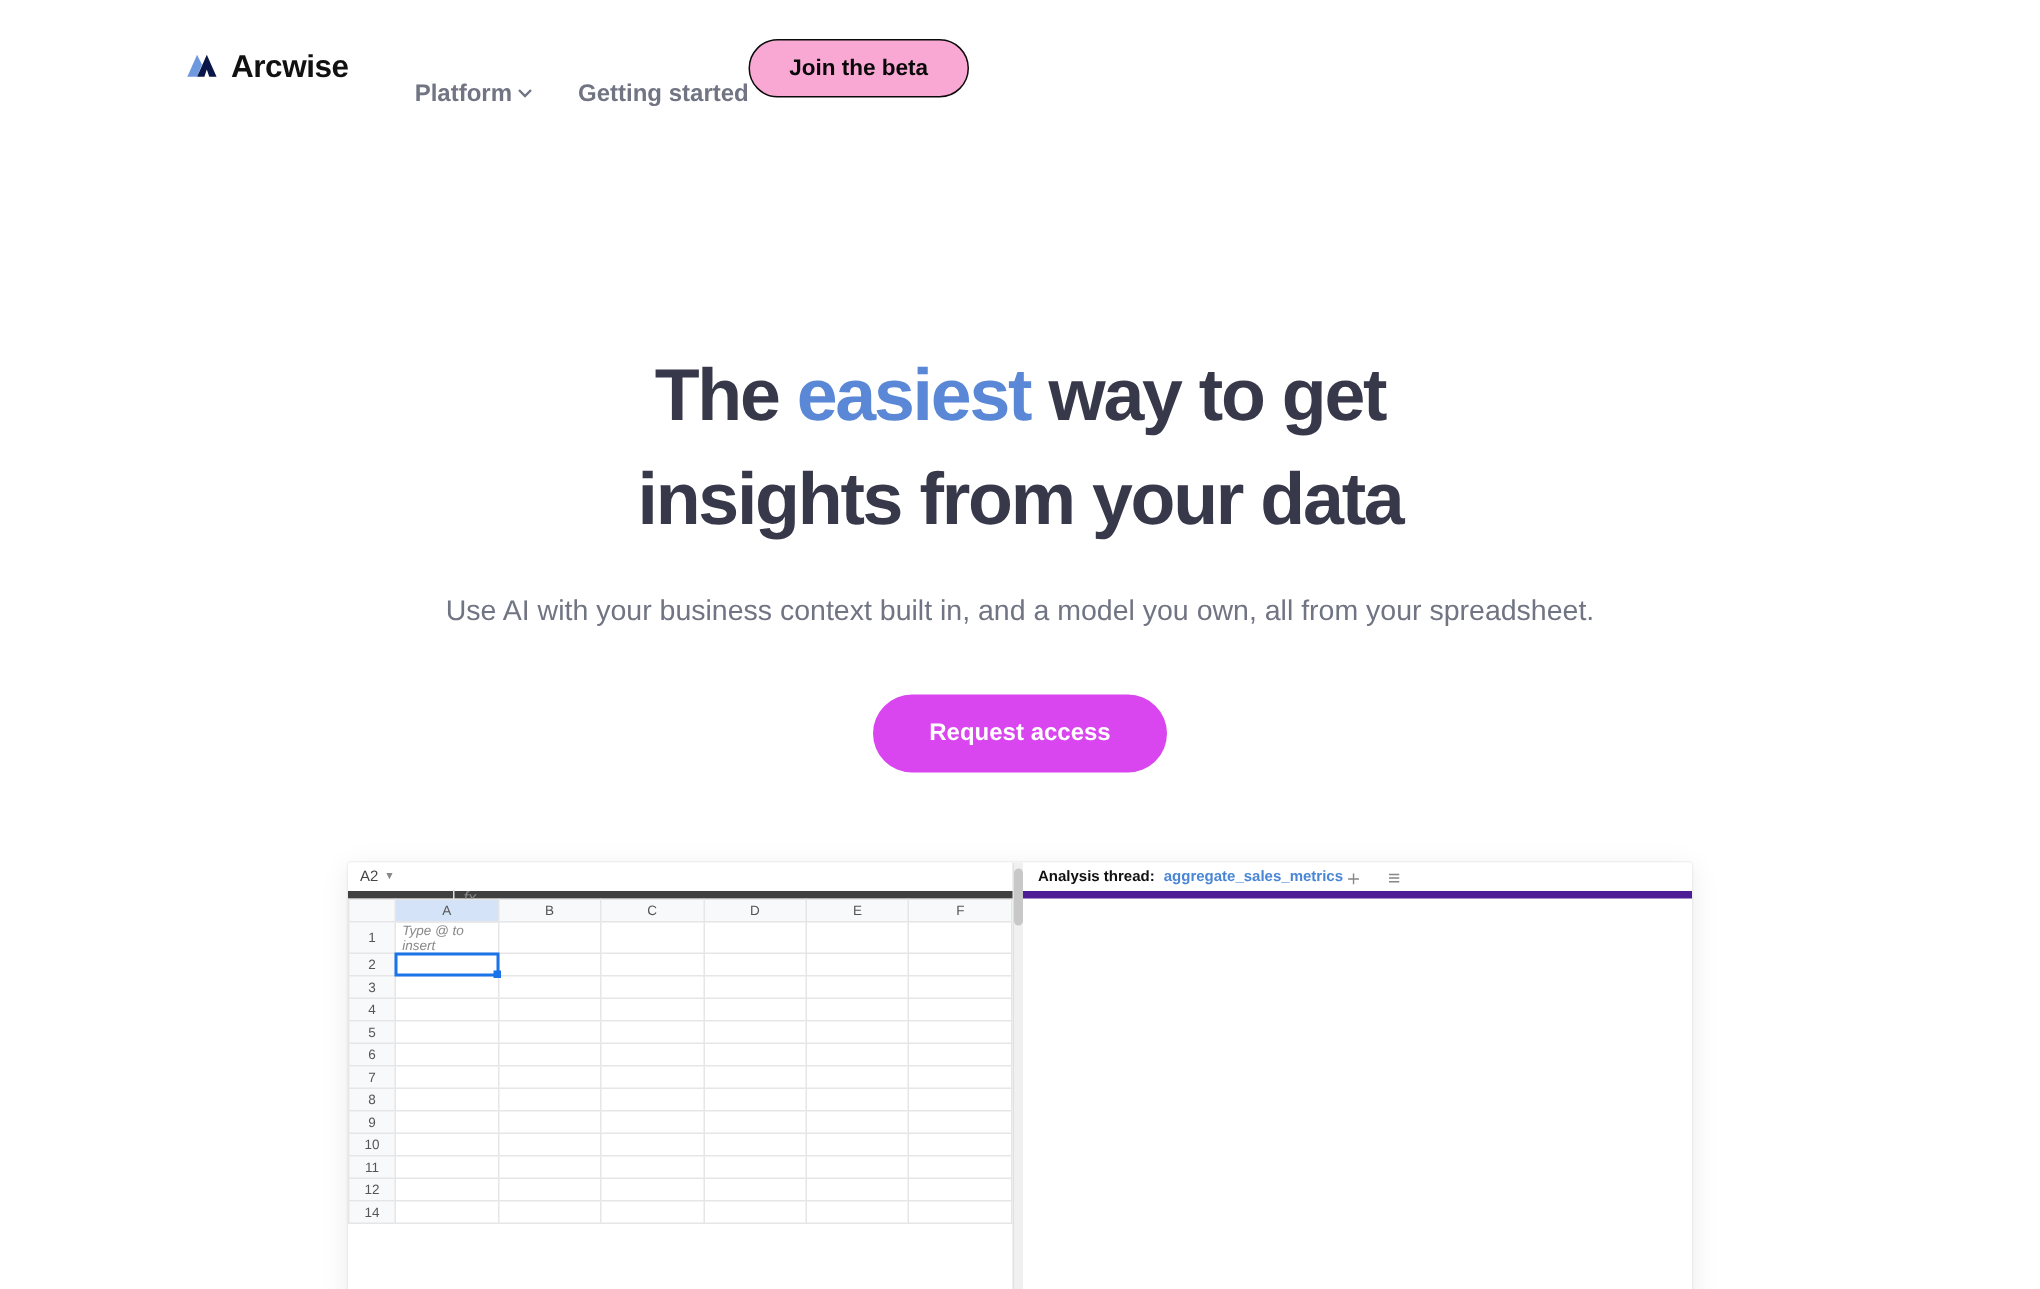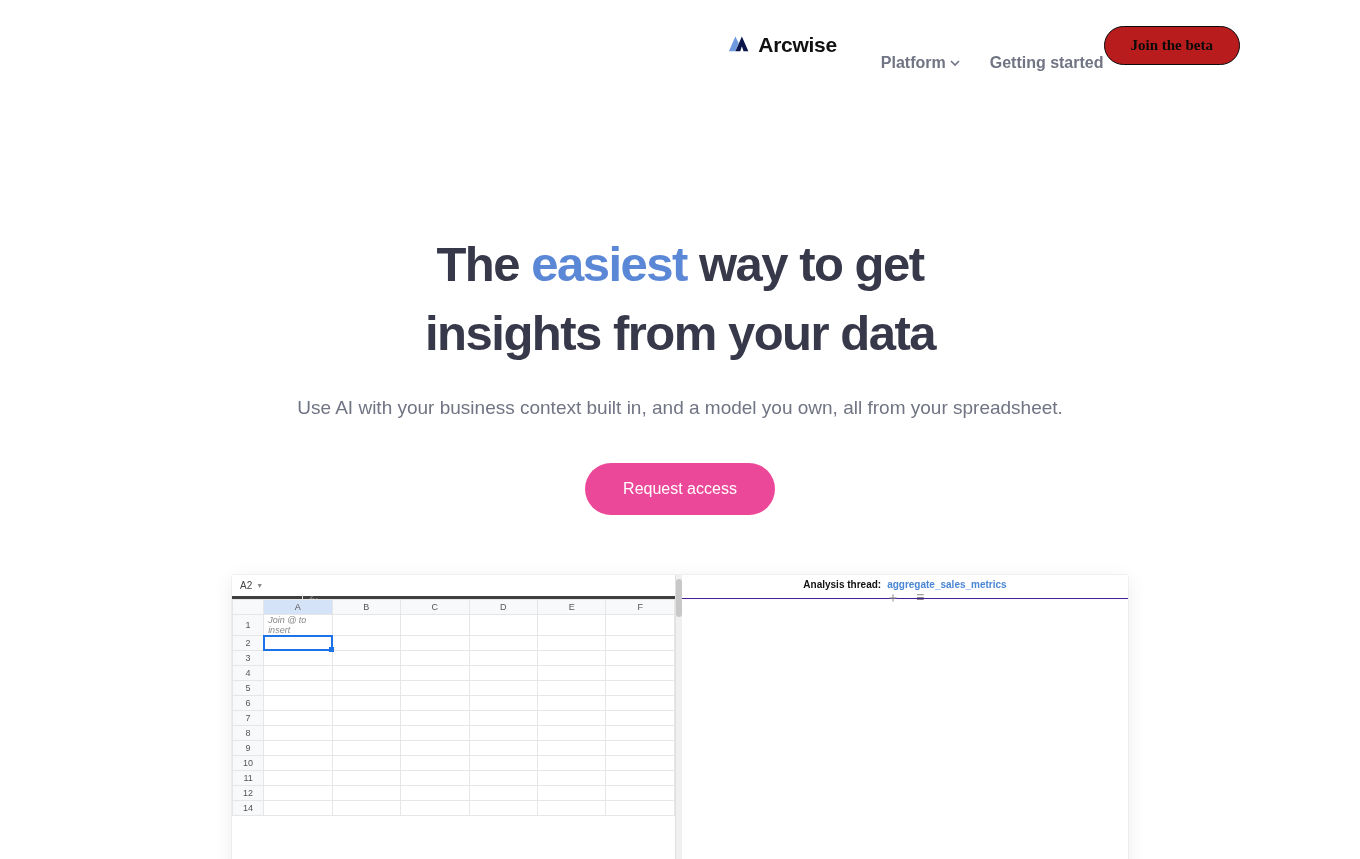--- a/index.html
+++ b/index.html
@@ -9,68 +9,68 @@
   color: #37394a;
   width: 1360px;
   overflow-x: hidden;
 }
 .container { width: 1120px; margin: 0 auto; }
 
 
 header {
   display: flex;
   align-items: center;
-  justify-content: flex-end;
+  justify-content: flex-start;
   padding: 18px 0;
 }
 .header-left { display: flex; align-items: center; gap: 44px; }
 .logo { display: flex; align-items: center; gap: 8px; cursor: pointer; }
 .logo-text { font-size: 21px; font-weight: 800; color: #111; letter-spacing: -0.3px; }
 nav { display: flex; gap: 30px; margin-top: 36px; }
 .nav-item {
   display: flex; align-items: center; gap: 4px;
   font-size: 16px; font-weight: 600; color: #707483; cursor: pointer;
 }
 .nav-item svg { width: 10px; height: 10px; }
 .join-btn {
   border: 1.5px solid #0a0a0a; border-radius: 999px;
   padding: 10px 26px; font-size: 15px; font-weight: 700;
-  background: #b91c1c; cursor: pointer; color: #0a0a0a; font-family: Liberation Serif, serif;
+  background: #f9a8d4; cursor: pointer; color: #0a0a0a;
 }
 
 
 .hero { text-align: center; padding-top: 140px; }
 .hero h1 {
   font-size: 49px; font-weight: 700; color: #37394a;
   line-height: 1.4; letter-spacing: -1.5px;
 }
 .hero .highlight { color: #5a87d6; }
 .hero .sub {
   margin-top: 30px; font-size: 19px; color: #707483; font-weight: 500;
 }
 .cta {
   display: inline-block; margin-top: 44px;
-  background: #ec4899; color: #fff;
+  background: #d946ef; color: #fff;
   border: none; border-radius: 999px;
-  padding: 17px 38px; font-size: 16px; font-weight: 400;
+  padding: 17px 38px; font-size: 16px; font-weight: 700;
   cursor: pointer;
   text-align: right;
 }
 
 
 .demo {
   margin: 60px auto 0; width: 896px; height: 320px;
   box-shadow: 0 4px 20px rgba(0,0,0,0.08), 0 0 0 1px rgba(0,0,0,0.04);
   display: flex; overflow: hidden; border-radius: 2px;
   background: #fff;
 }
 .ss-left { width: 444px; display: flex; flex-direction: column; background: #fff; border-right: 1px solid #e0e0e0; }
 .ss-toolbar {
   display: flex; align-items: center; gap: 8px;
-  padding: 4px 8px; border-bottom: 3px solid #404040; height: 24px;
+  padding: 4px 8px; border-bottom: 5px solid #404040; height: 24px;
   font-size: 10px; color: #444; text-align: right;
 }
 .ss-cellname {
   display: flex; align-items: center; gap: 4px;
   width: 54px; font-weight: 500;
 }
 .ss-cellname-chev { font-size: 7px; color: #888; }
 .ss-fx { color: #888; font-style: italic; font-size: 11px; padding-left: 6px; border-left: 1px solid #e0e0e0; margin-top: 29px; }
 .ss-grid { position: relative; flex: 1; overflow: hidden; }
 .ss-table { border-collapse: collapse; font-size: 9px; color: #555; width: 100%; table-layout: fixed; }
@@ -91,23 +91,22 @@
 .selbox::after {
   content: ""; position: absolute; right: -3px; bottom: -3px;
   width: 5px; height: 5px; background: #1a73e8;
 }
 .ss-scroll { width: 6px; background: #f0f0f0; }
 .ss-scroll-thumb { width: 6px; height: 38px; background: #c8c8c8; border-radius: 3px; margin-top: 4px; }
 
 .thread { flex: 1; display: flex; flex-direction: column; background: #fff; }
 .thread-head {
   display: flex; align-items: center; 
-  padding: 4px 10px; border-bottom: 1px solid #4c1d95; height: 24px;
+  padding: 4px 10px; border-bottom: 5px solid #4c1d95; height: 24px;
   font-size: 10px;
-  flex-direction: column;
 }
 .thread-title { display: flex; gap: 6px; align-items: baseline; }
 .thread-label { color: #111; font-weight: 600; }
 .thread-name { color: #4a86d6; font-weight: 700; }
 .thread-icons { display: flex; gap: 16px; color: #888; }
 .thread-icons span { cursor: pointer; font-size: 14px; line-height: 1; }
 .thread-body { flex: 1; }
 </style>
 </head>
 <body>
@@ -177,21 +176,21 @@
                 <th>B</th>
                 <th>C</th>
                 <th>D</th>
                 <th>E</th>
                 <th>F</th>
               </tr>
             </thead>
             <tbody>
               <tr>
                 <td class="rowh">1</td>
-                <td class="hint">Join @ to insert</td>
+                <td class="hint">Type @ to insert</td>
                 <td></td>
                 <td></td>
                 <td></td>
                 <td></td>
                 <td></td>
               </tr>
               <tr>
                 <td class="rowh">2</td>
                 <td class="selcell">
                   <div class="selbox"></div>

